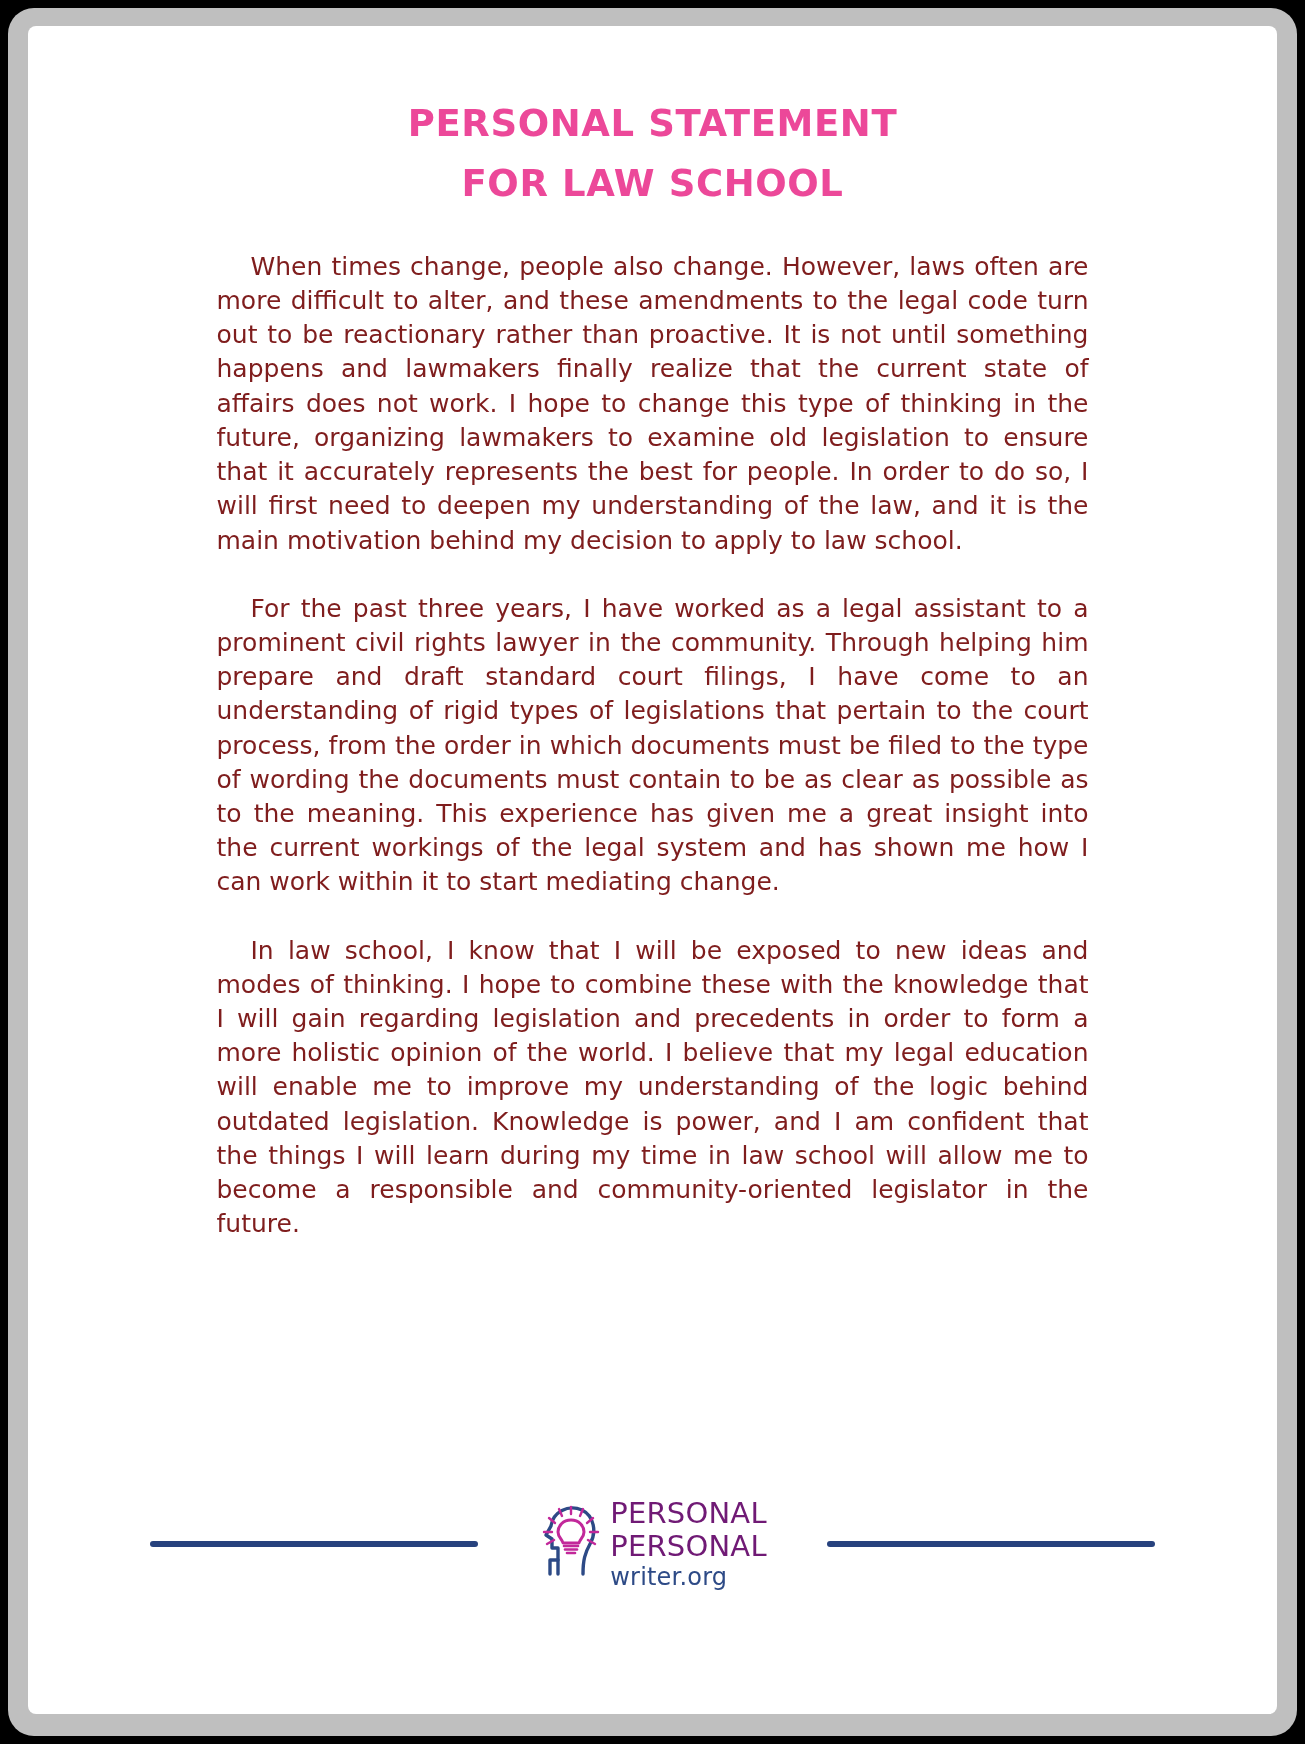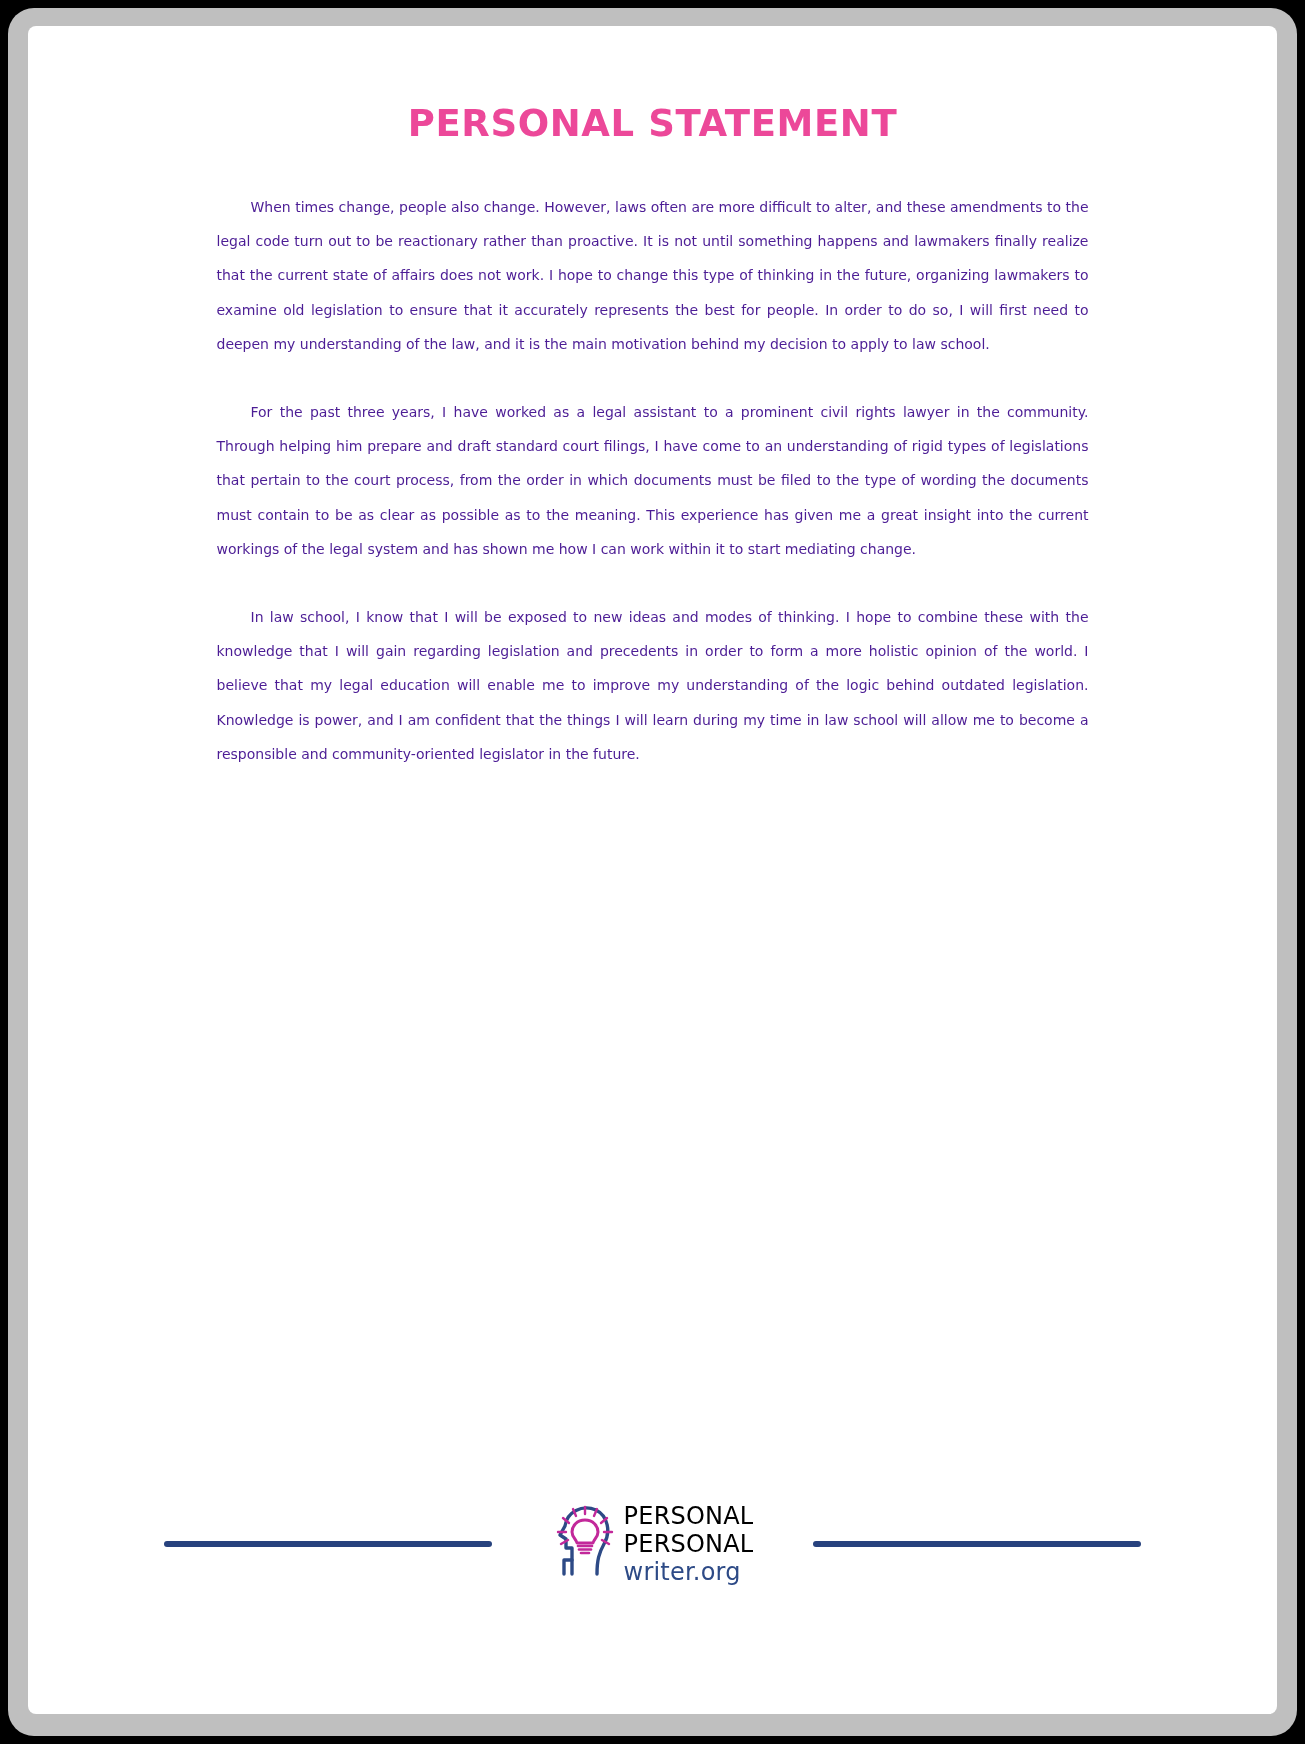--- a/index.html
+++ b/index.html
@@ -56,23 +56,23 @@
   
   .doc-body {
     margin: 0 auto;
     width: 872px;
     padding-top: 36px;
   }
   .doc-body p {
     margin: 0 0 34px 0;
     text-align: justify;
     text-justify: inter-word;
-    color: #4c1d95;
+    color: #7f1d1d;
     font-family: "DejaVu Sans", sans-serif;
-    font-size: 14px;
+    font-size: 25px;
     line-height: 34.2px;
     text-indent: 34px;
   }
   .doc-body p:last-child {
     margin-bottom: 17px;
   }
 
   
   .doc-footer {
     position: absolute;
@@ -107,40 +107,41 @@
   }
   .logo-text {
     display: flex;
     flex-direction: column;
     justify-content: center;
     line-height: 1.0;
   }
   .logo-text .lt1,
   .logo-text .lt2 {
     font-family: "DejaVu Sans", sans-serif;
-    font-size: 24px;
-    color: #000000;
+    font-size: 29px;
+    color: #701a75;
     letter-spacing: 0.2px;
     padding-bottom: 4px;
   }
   .logo-text .lt3 {
     font-family: "DejaVu Sans", sans-serif;
     font-size: 24px;
     color: #2d4a86;
     letter-spacing: 0.2px;
   }
 </style>
 </head>
 <body>
 
 <div class="doc-frame">
   <div class="doc-page">
 
     <h1 class="doc-title">
       <span class="tline">PERSONAL STATEMENT</span>
+      <span class="tline">FOR LAW SCHOOL</span>
     </h1>
 
     <div class="doc-body">
       <p>When times change, people also change. However, laws often are more difficult to alter, and these amendments to the legal code turn out to be reactionary rather than proactive. It is not until something happens and lawmakers finally realize that the current state of affairs does not work. I hope to change this type of thinking in the future, organizing lawmakers to examine old legislation to ensure that it accurately represents the best for people. In order to do so, I will first need to deepen my understanding of the law, and it is the main motivation behind my decision to apply to law school.</p>
       <p>For the past three years, I have worked as a legal assistant to a prominent civil rights lawyer in the community. Through helping him prepare and draft standard court filings, I have come to an understanding of rigid types of legislations that pertain to the court process, from the order in which documents must be filed to the type of wording the documents must contain to be as clear as possible as to the meaning. This experience has given me a great insight into the current workings of the legal system and has shown me how I can work within it to start mediating change.</p>
       <p>In law school, I know that I will be exposed to new ideas and modes of thinking. I hope to combine these with the knowledge that I will gain regarding legislation and precedents in order to form a more holistic opinion of the world. I believe that my legal education will enable me to improve my understanding of the logic behind outdated legislation. Knowledge is power, and I am confident that the things I will learn during my time in law school will allow me to become a responsible and community-oriented legislator in the future.</p>
     </div>
 
     <div class="doc-footer">
 

